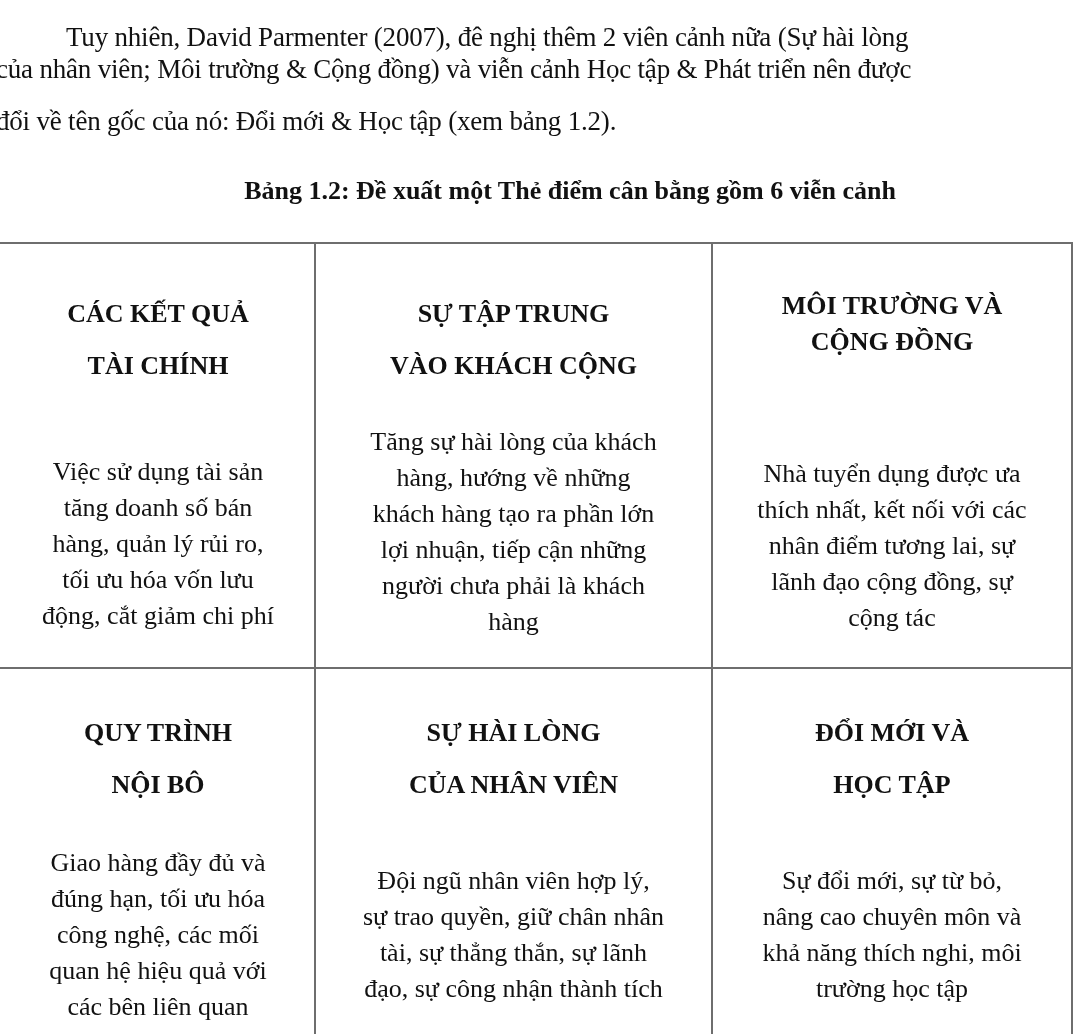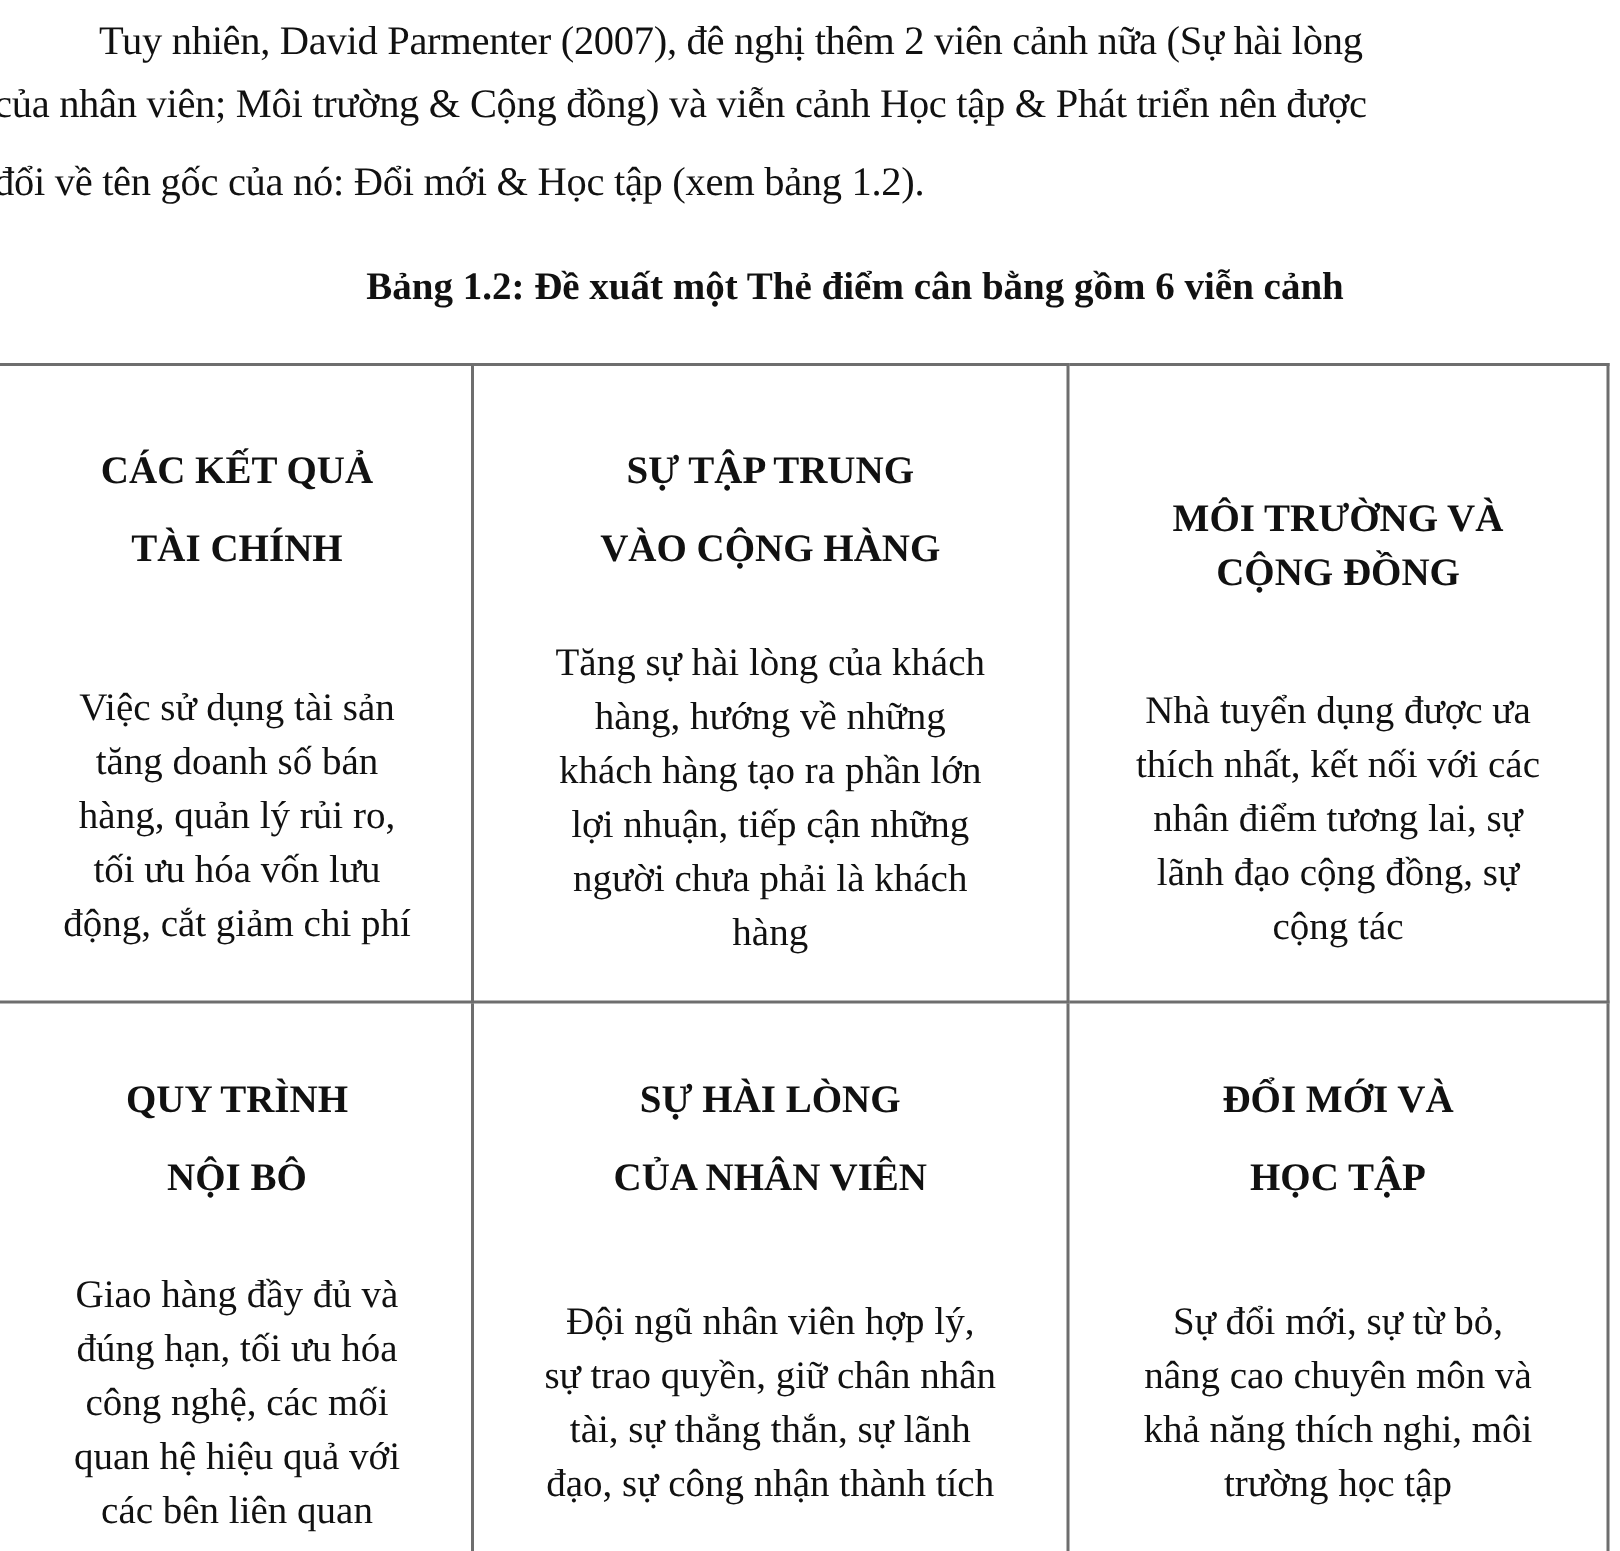--- a/index.html
+++ b/index.html
@@ -15,21 +15,21 @@
       font-family: "Liberation Serif", "DejaVu Serif", serif;
       color: #111111;
     }
     .para-line {
       position: absolute;
       font-size: 27px;
       line-height: 32px;
       white-space: nowrap;
       letter-spacing: -0.2px;
     }
-    #l1 { left: 66px; top: 11px; }
+    #l1 { left: 66px; top: 21px; }
     #l2 { left: -4px; top: 53px; }
     #l3 { left: -4px; top: 105px; }
 
     .caption {
       position: absolute;
       left: 0;
       width: 1140px;
       top: 175px;
       text-align: center;
       font-weight: bold;
@@ -67,21 +67,21 @@
       font-weight: bold;
       font-size: 26px;
       white-space: pre-line;
     }
     .body {
       font-size: 26px;
       line-height: 36px;
       white-space: pre-line;
     }
     .r1 .head { padding-top: 44px; line-height: 52px; }
-    .r1 .head.tight { padding-top: 84px; line-height: 36px; }
+    .r1 .head.tight { padding-top: 44px; line-height: 36px; }
     .r1 .body { position: absolute; left: 0; right: 0; }
     .r2 .head { padding-top: 38px; line-height: 52px; }
     .r2 .body { position: absolute; left: 0; right: 0; }
   </style>
 </head>
 <body>
 
 <div class="para-line" id="l1">Tuy nhiên, David Parmenter (2007), đê nghị thêm 2 viên cảnh nữa (Sự hài lòng</div>
 <div class="para-line" id="l2">của nhân viên; Môi trường &amp; Cộng đồng) và viễn cảnh Học tập &amp; Phát triển nên được</div>
 <div class="para-line" id="l3">đổi về tên gốc của nó: Đổi mới &amp; Học tập (xem bảng 1.2).</div>
@@ -103,21 +103,21 @@
         <div class="body" style="top:210px; padding-left:20px">Việc sử dụng tài sản
 tăng doanh số bán
 hàng, quản lý rủi ro,
 tối ưu hóa vốn lưu
 động, cắt giảm chi phí</div>
       </div>
     </td>
     <td>
       <div class="cell">
         <div class="head">SỰ TẬP TRUNG
-VÀO CỘNG HÀNG</div>
+VÀO KHÁCH CỘNG</div>
         <div class="body" style="top:180px">Tăng sự hài lòng của khách
 hàng, hướng về những
 khách hàng tạo ra phần lớn
 lợi nhuận, tiếp cận những
 người chưa phải là khách
 hàng</div>
       </div>
     </td>
     <td>
       <div class="cell">

